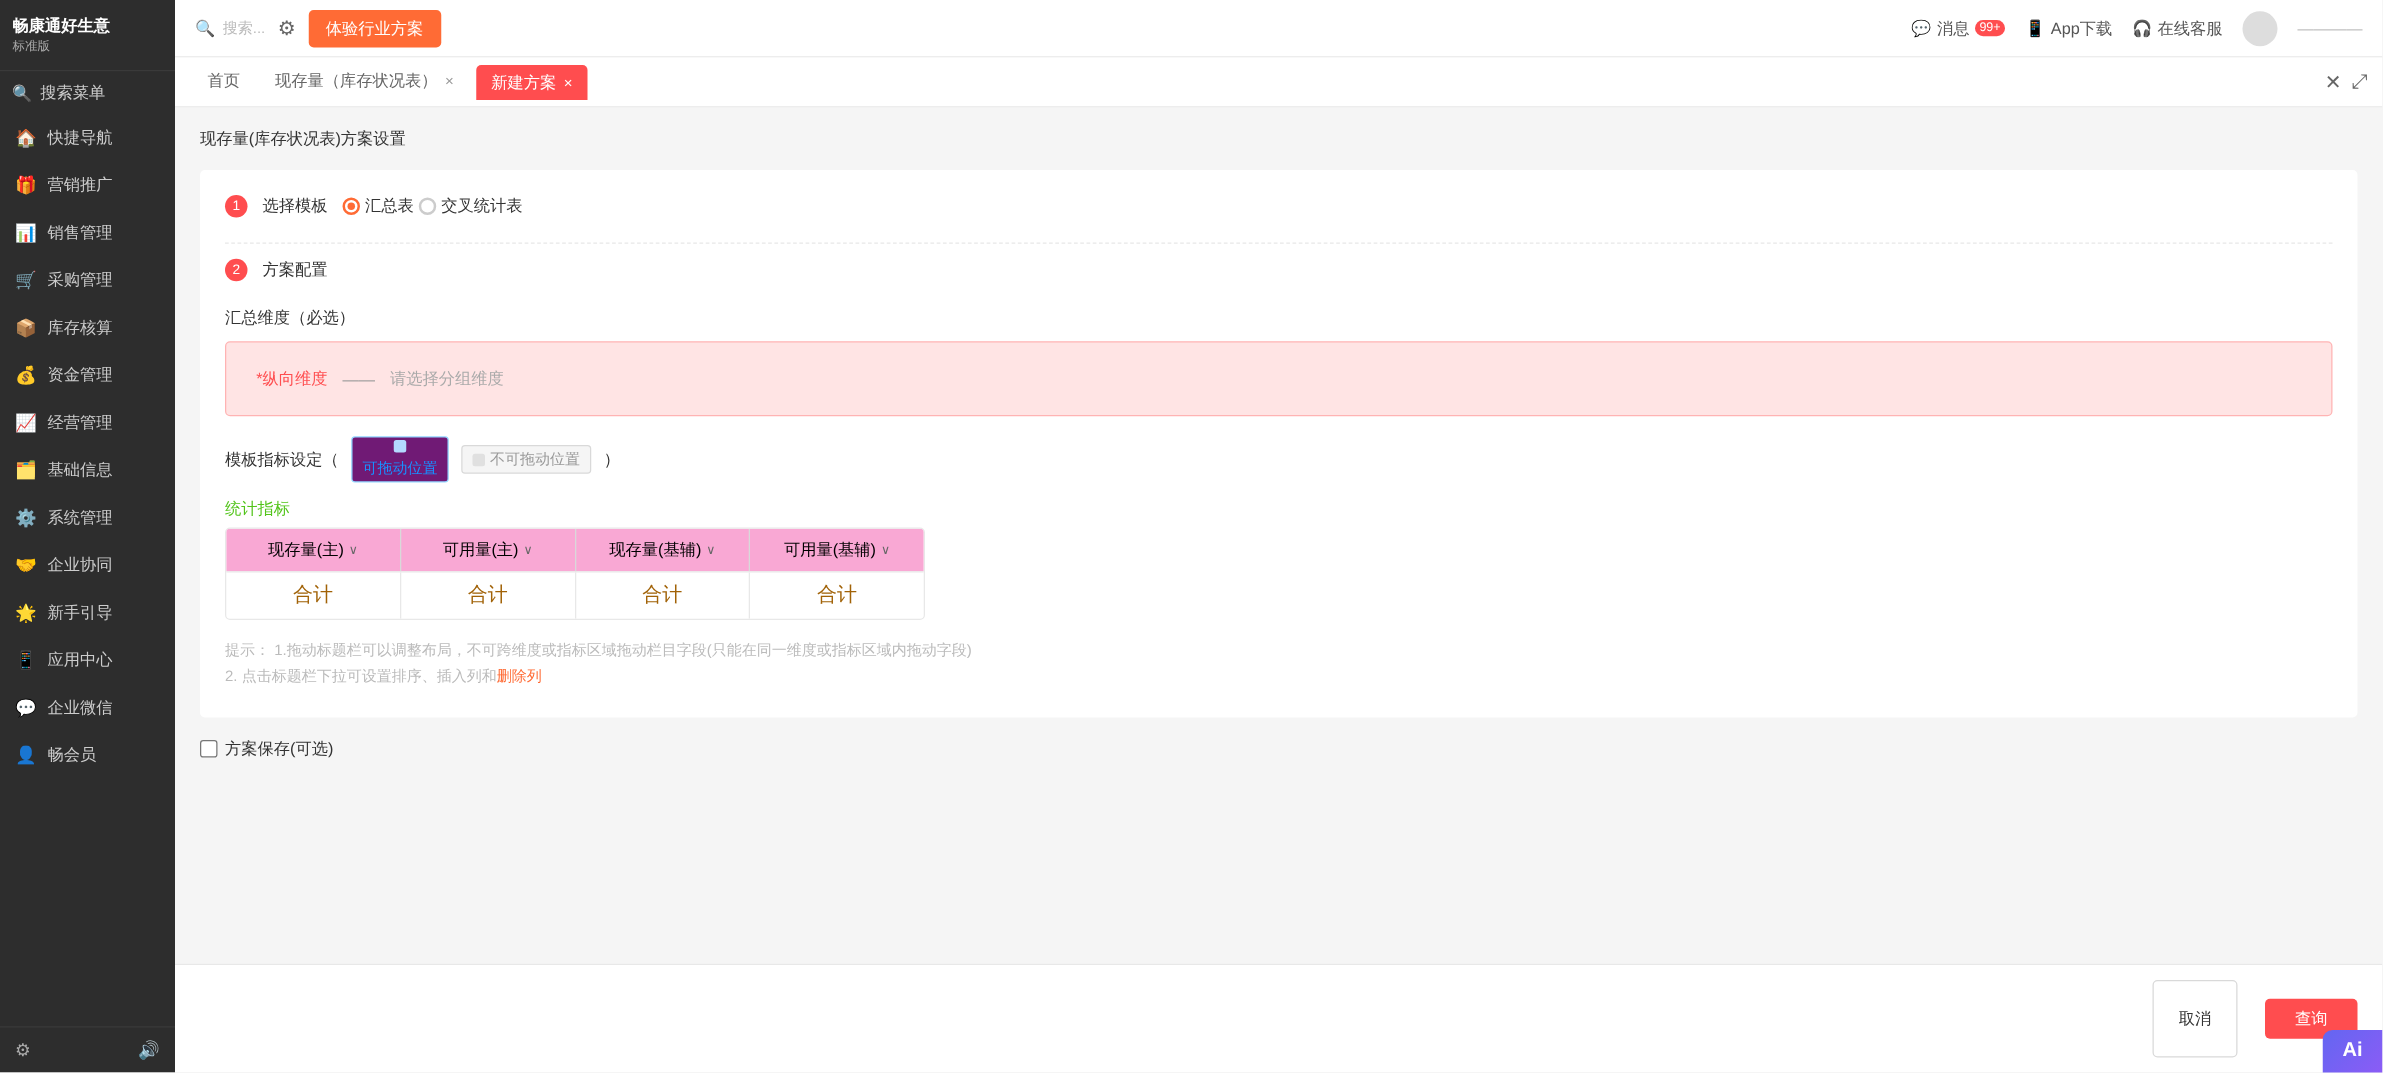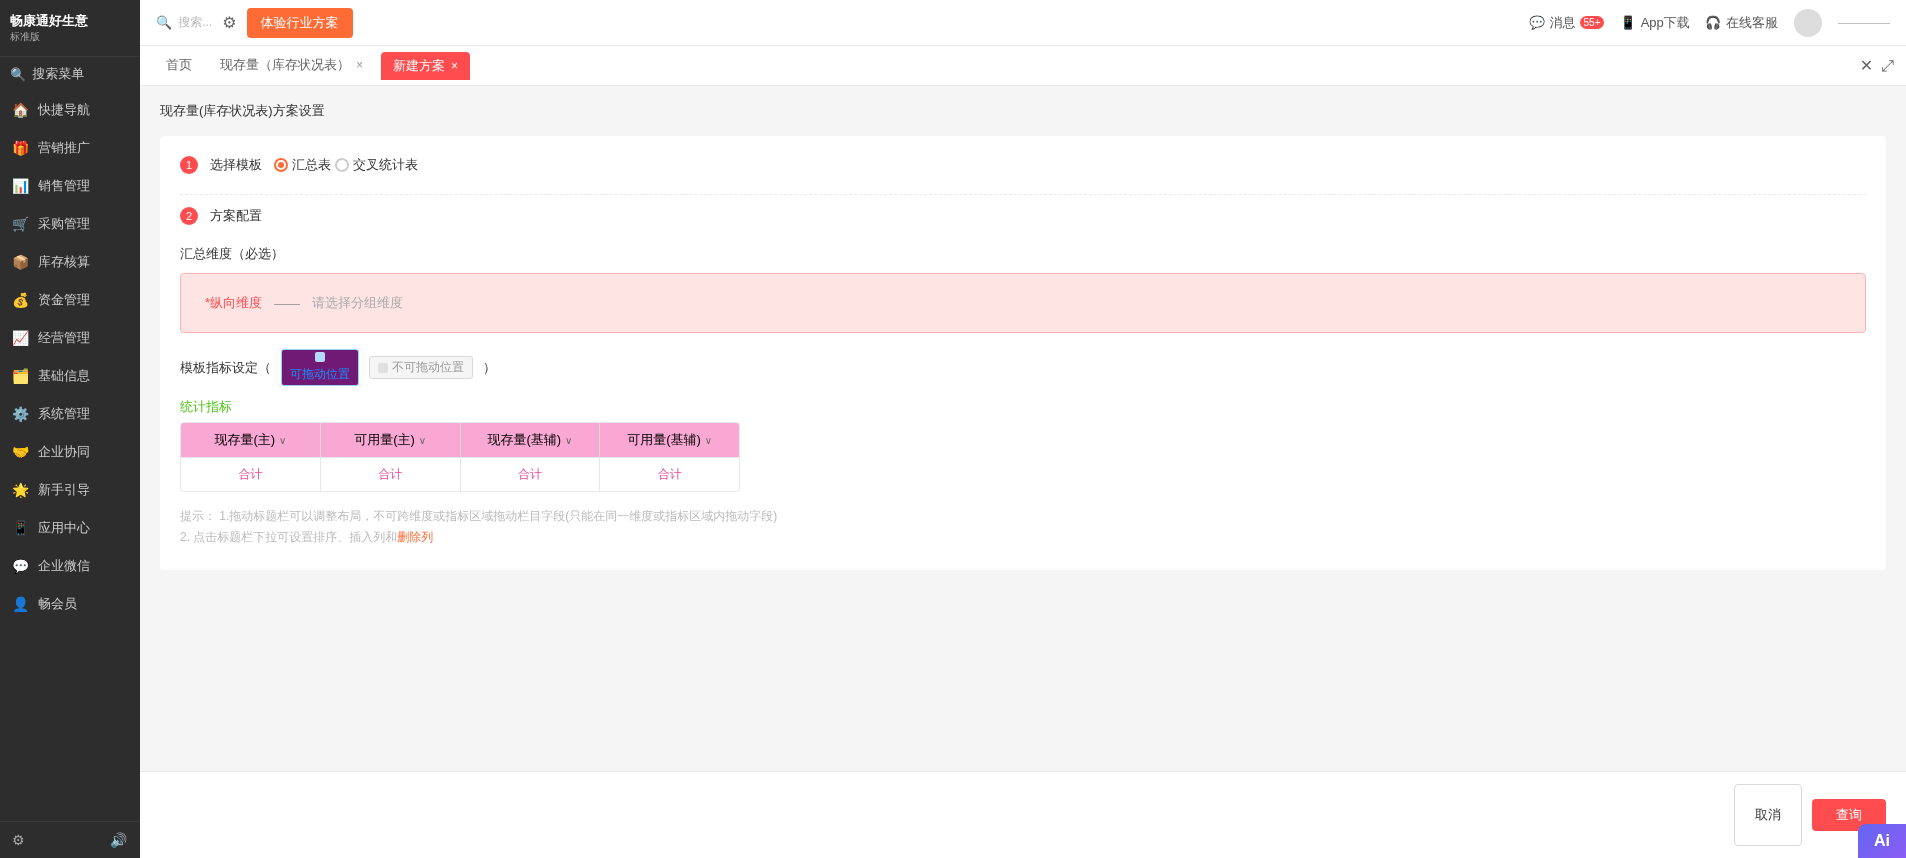--- a/index.html
+++ b/index.html
@@ -149,21 +149,21 @@
     .stats-table { border: 1px solid #e8e8e8; border-radius: 4px; overflow: hidden; width: 560px; }
     .stats-table-header { display: flex; background: #f9a8d4; }
     .stats-col {
       flex: 1; display: flex; align-items: center; justify-content: center;
       padding: 8px 10px; border-right: 1px solid #d9d9d9; font-size: 13px; gap: 4px;
     }
     .stats-col:last-child { border-right: none; }
     .stats-table-row { display: flex; border-top: 1px solid #e8e8e8; }
     .stats-cell {
       flex: 1; text-align: center; padding: 8px 10px; border-right: 1px solid #e8e8e8;
-      font-size: 12px; color: #ec4899;
+      font-size: 16px; color: #a16207;
     }
     .stats-cell:last-child { border-right: none; }
     .chevron-down { font-size: 10px; color: #666; }
 
     .tips-section { margin-top: 16px; color: #bbb; font-size: 12px; }
     .tips-section p { margin-bottom: 4px; }
 
     
     .save-row { display: flex; align-items: center; gap: 6px; margin-top: 16px; font-size: 13px; color: #333; }
     .save-checkbox { width: 14px; height: 14px; border: 1px solid #ccc; border-radius: 2px; }
@@ -172,21 +172,21 @@
       background: #fff; border-top: 1px solid #e8e8e8;
       display: flex; align-items: center; justify-content: flex-end;
       padding: 12px 20px; gap: 10px; flex-shrink: 0;
     }
     .btn-cancel {
       background: #fff; border: 1px solid #d9d9d9; color: #333;
       padding: 21px 20px; border-radius: 4px; cursor: pointer; font-size: 13px;
     }
     .btn-query {
       background: #ff4d4f; border: none; color: #fff;
-      padding: 7px 24px; border-radius: 4px; cursor: pointer; font-size: 13px;
+      padding: 7px 24px; border-radius: 4px; cursor: pointer; font-size: 13px; margin-left: 12px;
     }
 
     
     .sidebar-nav::-webkit-scrollbar { width: 4px; }
     .sidebar-nav::-webkit-scrollbar-thumb { background: #555; border-radius: 2px; }
     .window-ctrl { cursor: pointer; font-size: 16px; color: #666; }
 
     
     .ai-button {
       position: fixed; bottom: 0; right: 0;
@@ -282,21 +282,21 @@
         <span style="color:#bbb;">🔍</span>
         <span style="color:#bbb; font-size:12px;">搜索...</span>
       </div>
       <span class="topbar-settings">⚙</span>
       <button class="topbar-btn">体验行业方案</button>
     </div>
     <div class="topbar-right">
       <div class="topbar-badge-wrap">
         <span>💬</span>
         <span>消息</span>
-        <span class="badge">55+</span>
+        <span class="badge">99+</span>
       </div>
       <div class="topbar-badge-wrap">
         <span>📱</span>
         <span>App下载</span>
       </div>
       <div class="topbar-badge-wrap">
         <span>🎧</span>
         <span>在线客服</span>
       </div>
       <div class="topbar-avatar"></div>
@@ -405,20 +405,24 @@
           </div>
         </div>
 
         <div class="tips-section">
           <p>提示：   1.拖动标题栏可以调整布局，不可跨维度或指标区域拖动栏目字段(只能在同一维度或指标区域内拖动字段)</p>
           <p>2. 点击标题栏下拉可设置排序、插入列和<span style="color:#ff6b35;">删除列</span></p>
         </div>
 
       </div>
 
+      <div class="save-row">
+        <input type="checkbox" class="save-checkbox" style="">
+        <span>方案保存(可选)</span>
+      </div>
 
     </div>
 
     <div class="action-bar">
       <button class="btn-cancel">取消</button>
       <button class="btn-query">查询</button>
     </div>
   </div>
 
 </div>

